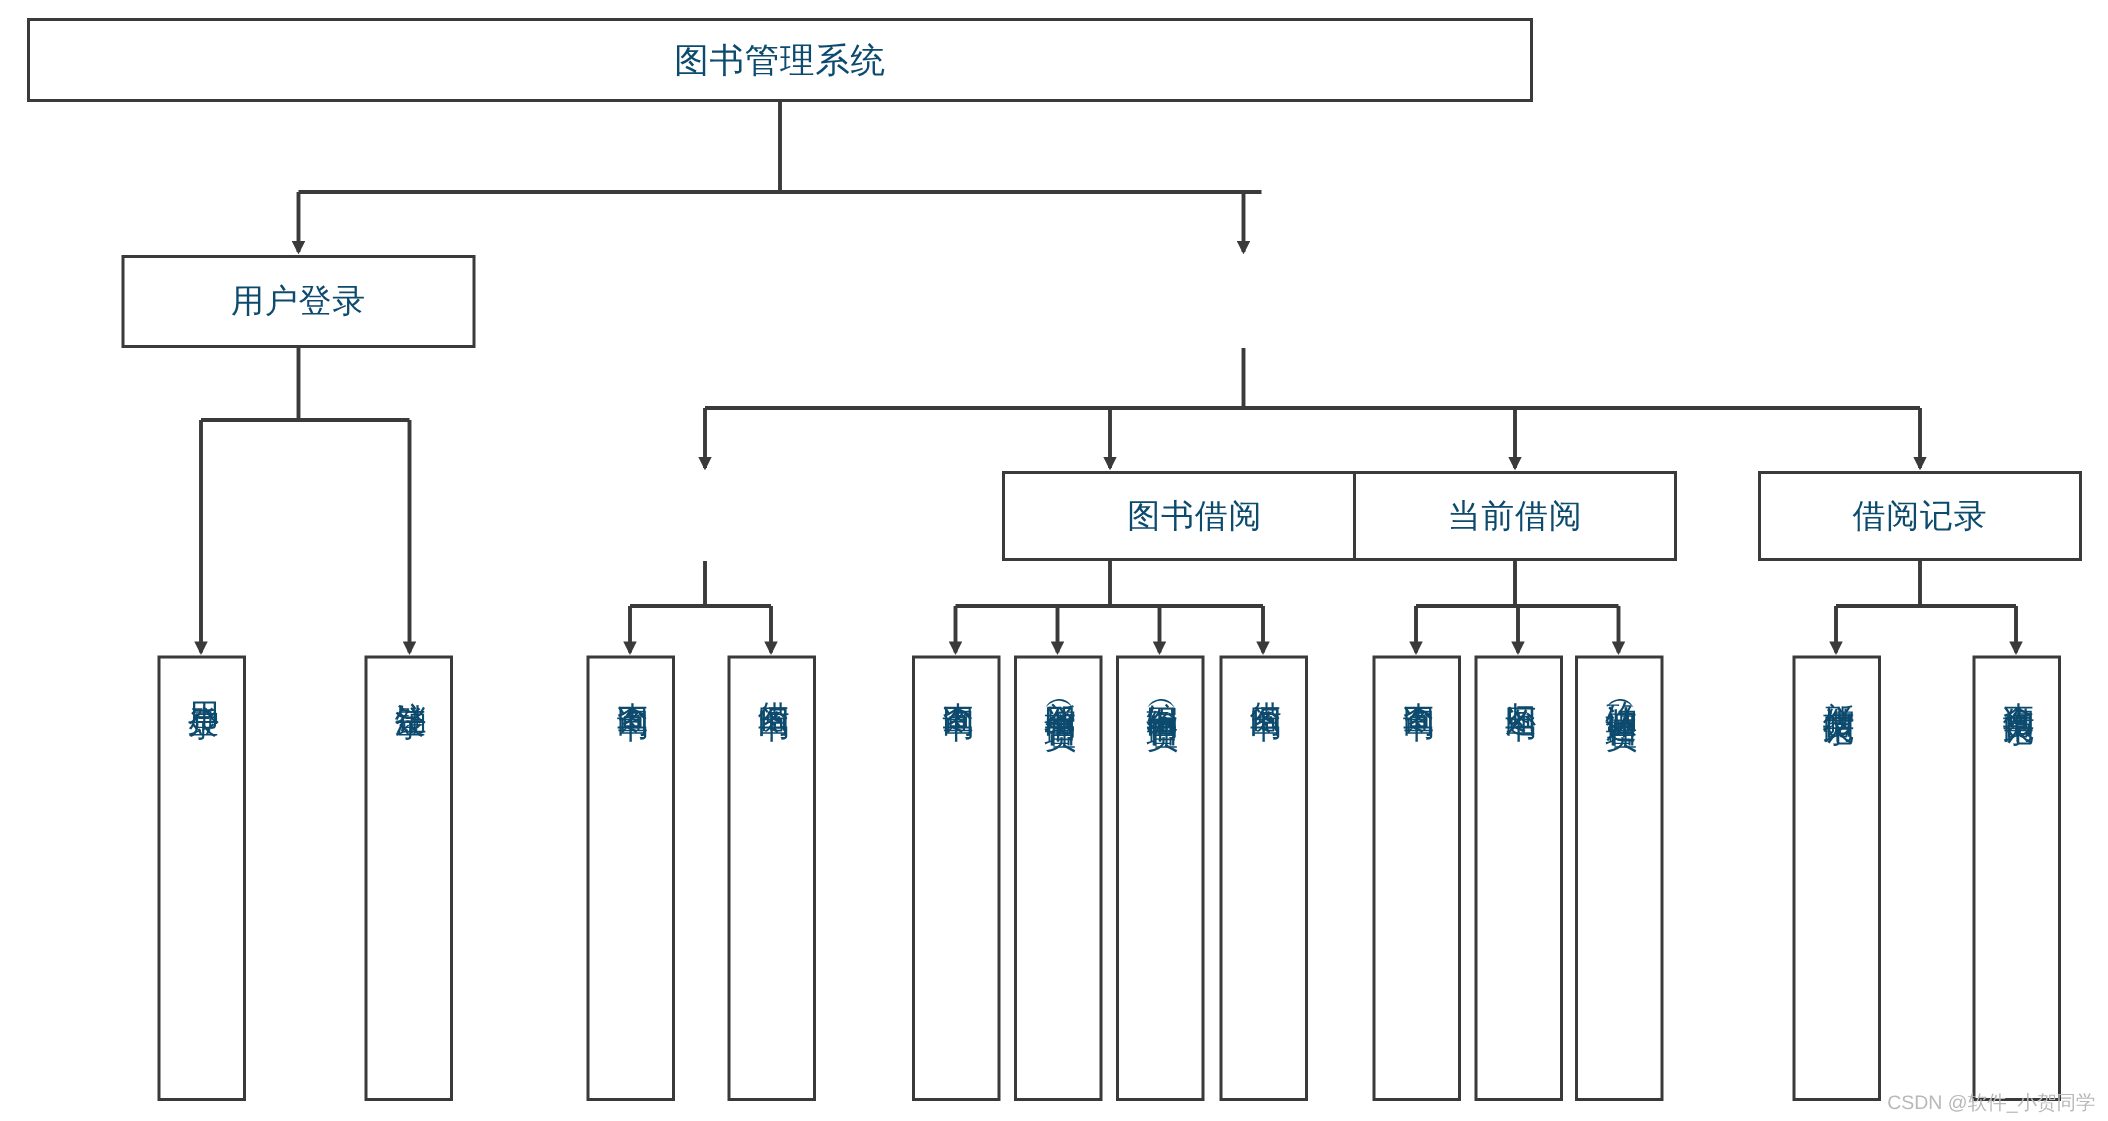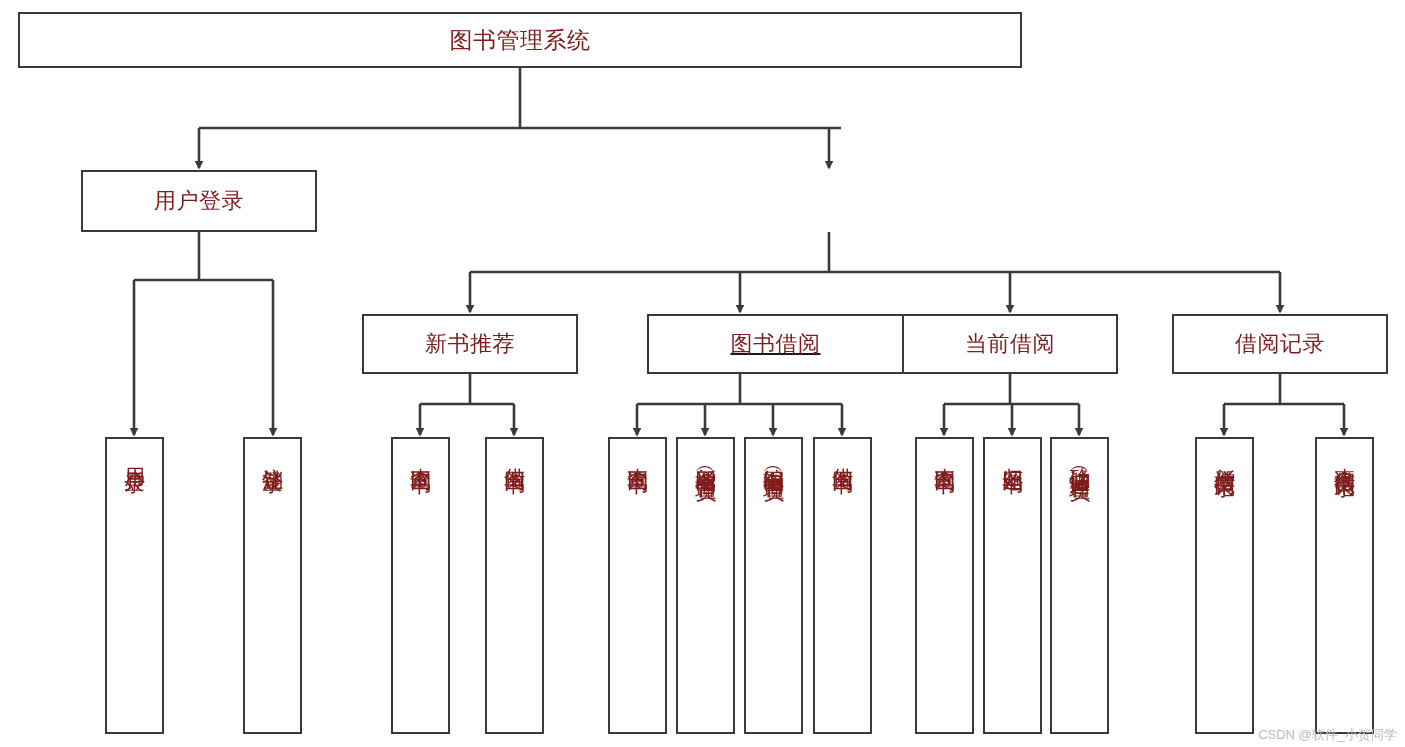--- a/index.html
+++ b/index.html
@@ -34,21 +34,21 @@
     border: 2px solid #3a3a3a;
     display: flex;
     align-items: center;
     justify-content: center;
     text-align: center;
   }
   .node-label {
     display: block;
     line-height: 1.22;
     letter-spacing: 0.5px;
-    color: #7f1d1d;
+    color: #0c4a6e;
   }
   
   .node.horiz .node-label {
     writing-mode: horizontal-tb;
     font-size: 22px;
   }
   .node.root .node-label {
     font-size: 23px;
   }
   
@@ -131,24 +131,21 @@
   </svg>
 
   <div class="node horiz root" style="left:18px; top:12px; width:1004px; height:56px;">
     <span class="node-label">图书管理系统</span>
   </div>
 
   <div class="node horiz" style="left:81px; top:170px; width:236px; height:62px;">
     <span class="node-label">用户登录</span>
   </div>
 
-  <div class="node horiz" style="left:362px; top:314px; width:216px; height:60px;">
-    <span class="node-label">新书推荐</span>
-  </div>
-  <div class="node horiz" style="left:647px; top:314px; width:257px; height:60px;text-decoration:underline;">
+  <div class="node horiz" style="left:668px; top:314px; width:257px; height:60px;">
     <span class="node-label">图书借阅</span>
   </div>
   <div class="node horiz" style="left:902px; top:314px; width:216px; height:60px;">
     <span class="node-label">当前借阅</span>
   </div>
   <div class="node horiz" style="left:1172px; top:314px; width:216px; height:60px;">
     <span class="node-label">借阅记录</span>
   </div>
 
   <div class="node vert" style="left:105px; top:437px; width:59px; height:297px;">

